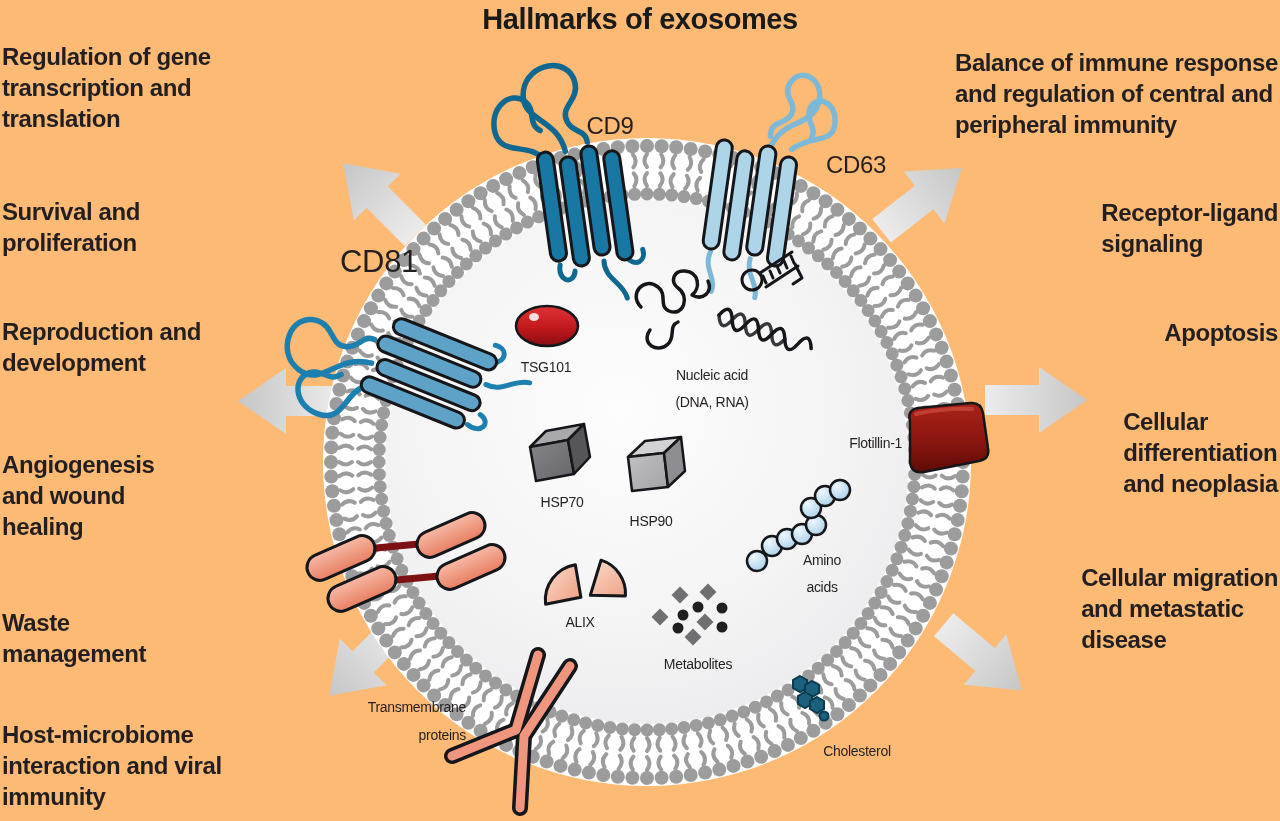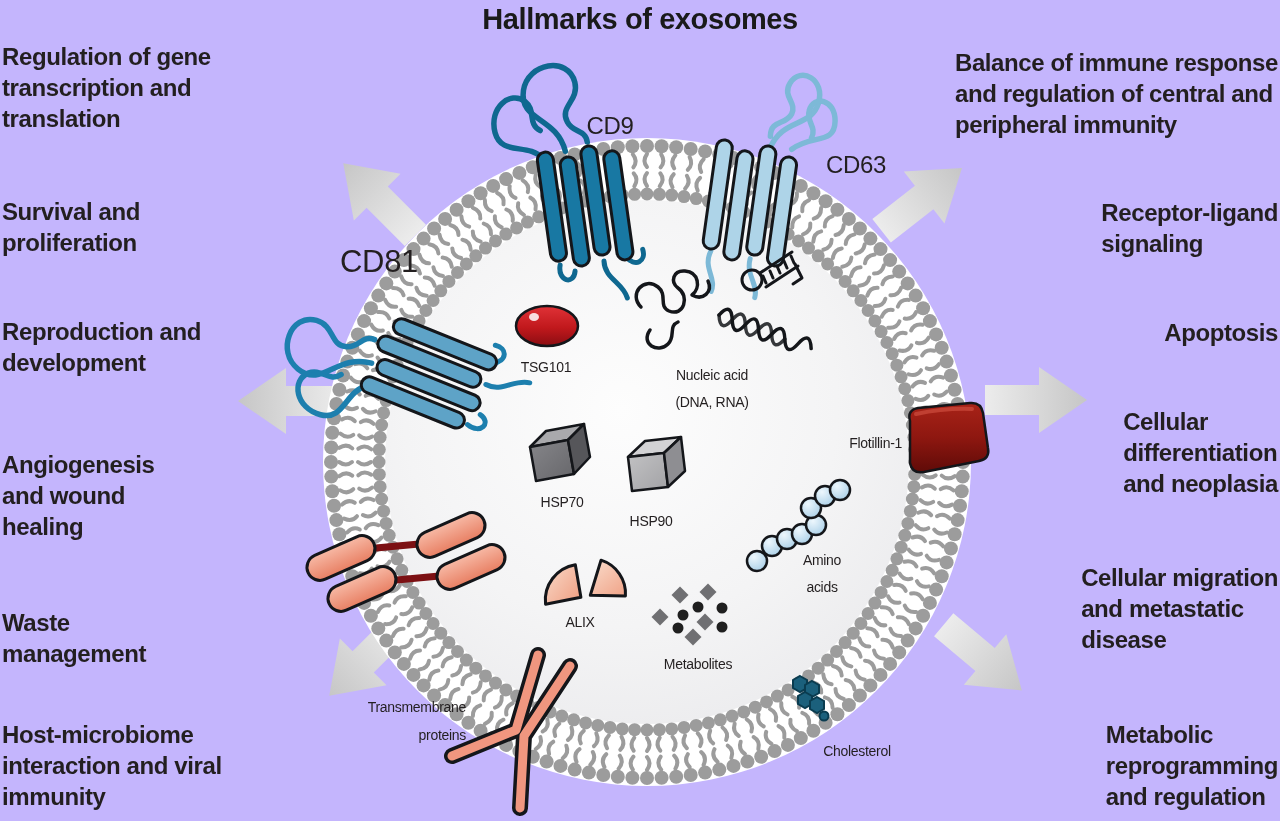--- a/index.html
+++ b/index.html
@@ -1,18 +1,18 @@
 <!DOCTYPE html>
 <html><head>
 <meta charset="utf-8">
 <style>
   html,body{margin:0;padding:0;background:#ffffff;}
   #canvas{
     position:relative;width:1280px;height:821px;overflow:hidden;
-    background:#c4b5fd;font-family:"Liberation Sans",sans-serif;color:#231f20;
+    background:#fdba74;font-family:"Liberation Sans",sans-serif;color:#231f20;
   }
   .hallmark{
     position:absolute;font-size:24px;font-weight:bold;line-height:31px;
     letter-spacing:-0.4px;white-space:pre-line;color:#231f20;
   }
   .hallmark.left{left:2px;text-align:left;max-width:250px;}
   .hallmark.right{right:2px;text-align:left;max-width:350px;}
   #title{
     position:absolute;top:3px;left:0;width:1280px;text-align:center;
     font-size:29px;font-weight:bold;letter-spacing:-0.4px;color:#1a1a1a;
@@ -782,23 +782,20 @@
 peripheral immunity</div>
   <div class="hallmark right" style="top:197px">Receptor-ligand
 signaling</div>
   <div class="hallmark right" style="top:317px">Apoptosis</div>
   <div class="hallmark right" style="top:406px">Cellular
 differentiation
 and neoplasia</div>
   <div class="hallmark right" style="top:562px">Cellular migration
 and metastatic
 disease</div>
-  <div class="hallmark right" style="top:719px">Metabolic
-reprogramming
-and regulation</div>
 
   <div class="mol-label" style="left:610px;top:112px;font-size:24px">CD9</div>
   <div class="mol-label" style="left:856px;top:151px;font-size:24px">CD63</div>
   <div class="mol-label" style="left:379px;top:248px;font-size:31px">CD81</div>
   <div class="mol-label ralign" style="right:378px;top:430px">Flotillin-1</div>
   <div class="mol-label ralign" style="right:814px;top:693px;line-height:28px">Transmembrane
 proteins</div>
 
   <div class="mol-label" style="left:546px;top:354px">TSG101</div>
   <div class="mol-label" style="left:712px;top:362px">Nucleic acid

